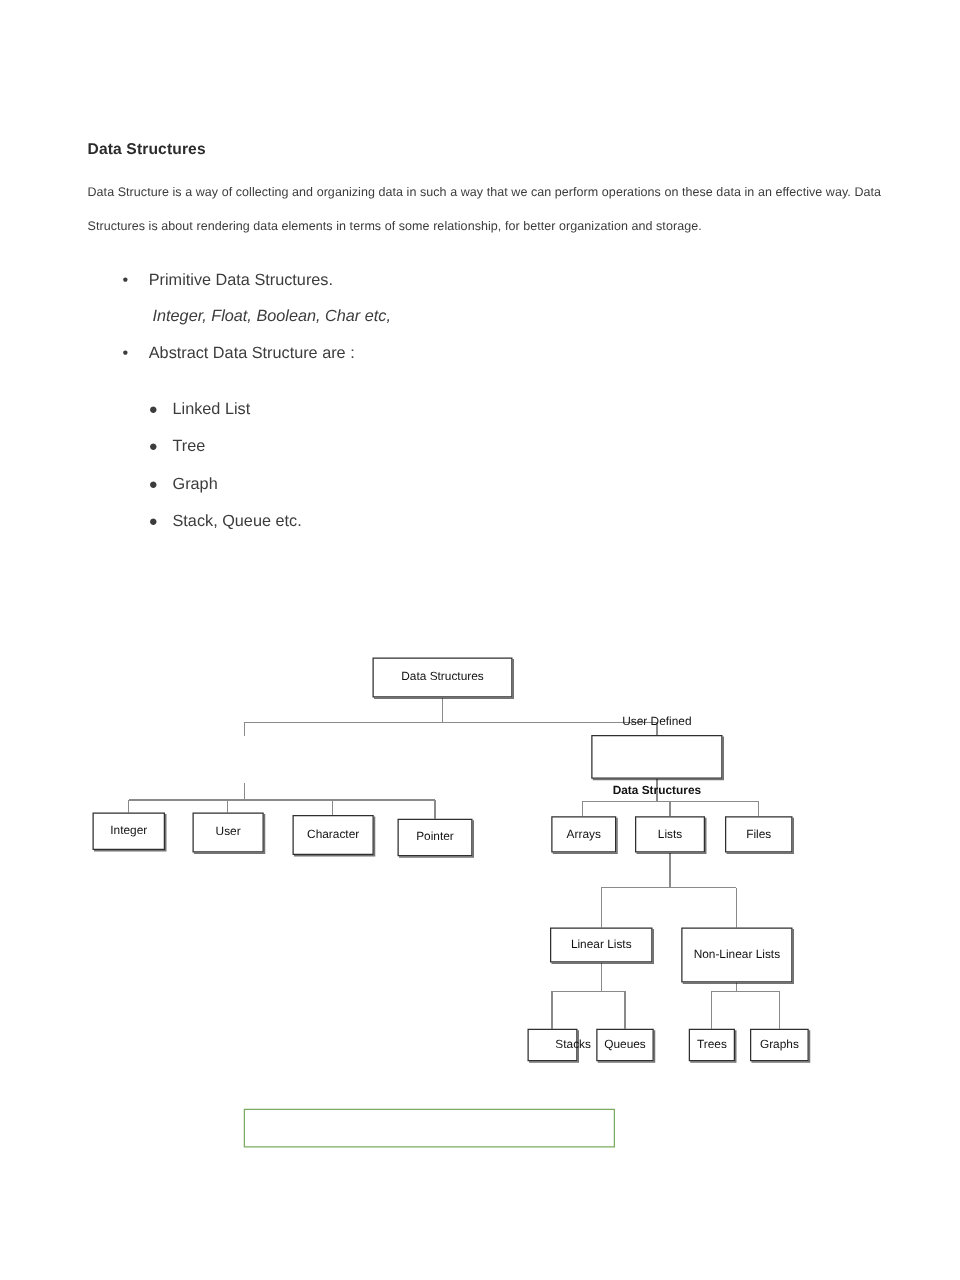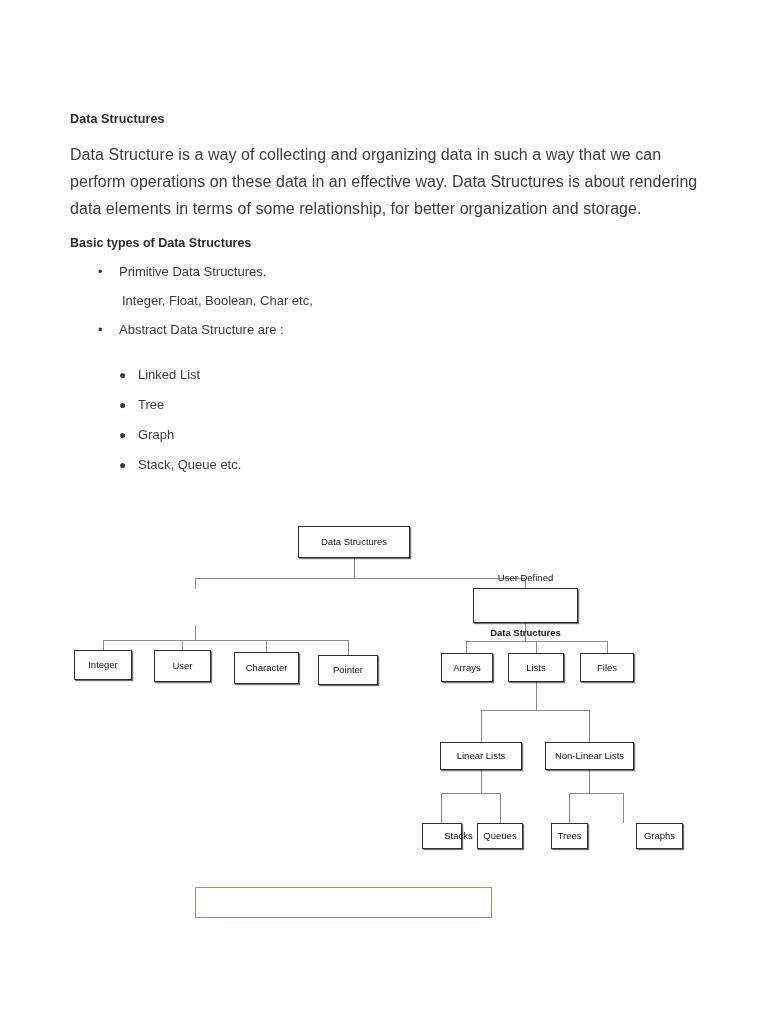--- a/index.html
+++ b/index.html
@@ -36,21 +36,21 @@
   h1.doc-title {
     font-size: 12.5px;
     font-weight: bold;
     color: #2b2b2b;
     margin: 0 0 14px 0;
     line-height: 1.2;
     letter-spacing: 0.1px;
   }
 
   p.para {
-    font-size: 16px;
+    font-size: 10px;
     line-height: 27px;
     margin: 0 0 14px 0;
     color: #3c3c3c;
     letter-spacing: 0.05px;
   }
 
   h2.sub-title {
     font-size: 12.5px;
     font-weight: bold;
     color: #2b2b2b;
@@ -76,20 +76,21 @@
     top: 0;
     font-size: 13px;
     line-height: 29px;
     color: #3c3c3c;
   }
   .sub-line {
     padding-left: 52px;
     font-size: 13px;
     line-height: 29px;
     color: #3c3c3c;
+    font-style: italic;
   }
 
   ul.lvl2 {
     list-style: none;
     margin: 16px 0 0 0;
     padding: 0;
   }
   ul.lvl2 > li {
     position: relative;
     padding-left: 68px;
@@ -157,21 +158,20 @@
 <body>
 
 <div class="page">
 
   <div class="text-block">
 
     <h1 class="doc-title">Data Structures</h1>
 
     <p class="para">Data Structure is a way of collecting and organizing data in such a way that we can perform operations on these data in an effective way. Data Structures is about rendering data elements in terms of some relationship, for better organization and storage.</p>
 
-    <h2 class="sub-title">Basic types of Data Structures</h2>
 
     <ul class="lvl1">
       <li>
         <span class="b1">•</span>
         <span>Primitive Data Structures.</span>
       </li>
     </ul>
 
     <div class="sub-line">Integer, Float, Boolean, Char etc,</div>
 
@@ -272,34 +272,34 @@
     <div class="node" style="left:508px; top:653px; width:56px; height:29px;">
       <span>Lists</span>
     </div>
     <div class="node" style="left:580px; top:653px; width:54px; height:29px;text-align:right;">
       <span>Files</span>
     </div>
 
     <div class="node" style="left:440px; top:742px; width:82px; height:28px;">
       <span>Linear Lists</span>
     </div>
-    <div class="node" style="left:545px; top:742px; width:89px; height:28px;">
+    <div class="node" style="left:545px; top:742px; width:89px; height:44px;">
       <span>Non-Linear Lists</span>
     </div>
 
     <div class="node" style="left:422px; top:823px; width:40px; height:26px;padding-left:33px;">
       <span>Stacks</span>
     </div>
     <div class="node" style="left:477px; top:823px; width:46px; height:26px;">
       <span>Queues</span>
     </div>
     <div class="node" style="left:551px; top:823px; width:37px; height:26px;">
       <span>Trees</span>
     </div>
-    <div class="node" style="left:600px; top:823px; width:47px; height:26px;margin-left:36px;">
+    <div class="node" style="left:600px; top:823px; width:47px; height:26px;">
       <span>Graphs</span>
     </div>
 
   </div>
 
   <div class="green-box"></div>
 
 </div>
 
 </body></html>

